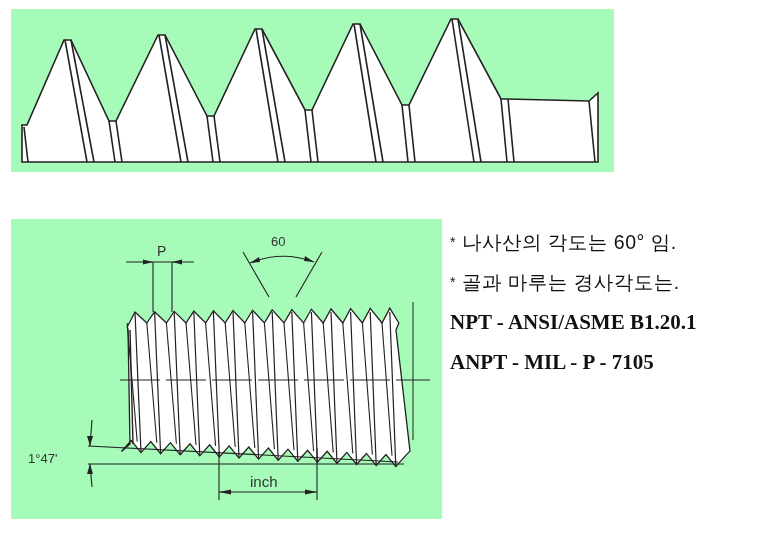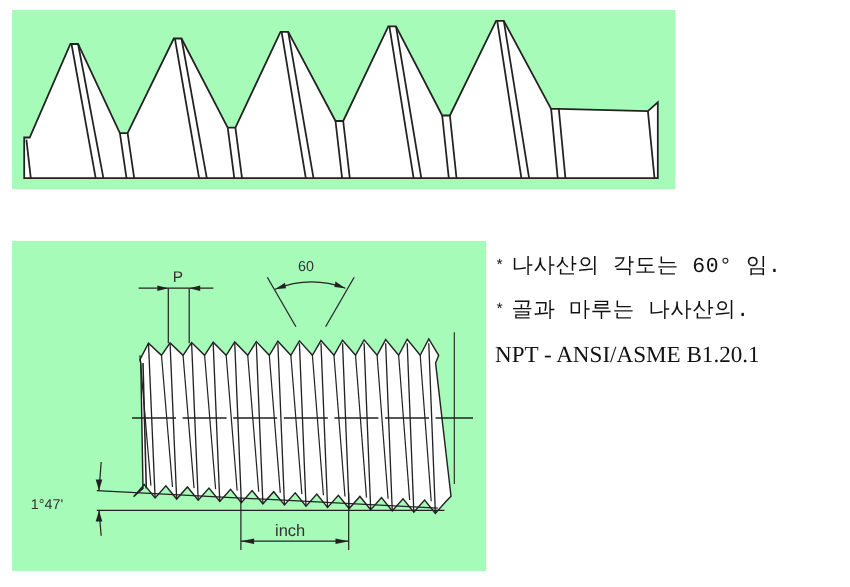--- a/index.html
+++ b/index.html
@@ -4,22 +4,22 @@
 <style>
   html, body { margin: 0; padding: 0; background: #ffffff; }
   body { width: 773px; height: 534px; position: relative; overflow: hidden;
          font-family: "DejaVu Serif", "Liberation Serif", serif; }
   .panel { position: absolute; background: #a6fbb8; }
   #top-panel { left: 11px; top: 9px; width: 603px; height: 163px; }
   #bottom-panel { left: 11px; top: 219px; width: 431px; height: 300px; }
   svg { position: absolute; left: 0; top: 0; }
   .notes { position: absolute; left: 450px; top: 222px; width: 320px; }
   .note-line { font-size: 19.5px; color: #111; line-height: 40px; height: 40px; white-space: nowrap;
-               font-family: Liberation Mono, monospace; letter-spacing: 0.5px; }
-  .note-line.latin { font-family: "Liberation Serif", "DejaVu Serif", serif; font-size: 21px; letter-spacing: 0; }
+               font-family: Liberation Sans, sans-serif; letter-spacing: 0.5px; }
+  .note-line.latin { font-family: "Liberation Serif", "DejaVu Serif", serif; font-size: 21px; letter-spacing: 0; font-weight: bold; }
   .bullet { font-size: 14px; margin-right: 6px; vertical-align: 2px; }
   .lbl { font-family: "Liberation Sans", "DejaVu Sans", sans-serif; fill: #333; }
 </style>
 </head>
 <body>
 
 <div class="panel" id="top-panel"></div>
 <div class="panel" id="bottom-panel"></div>
 
 <svg id="top-svg" width="773" height="534">
@@ -109,15 +109,16 @@
       <polygon points="317,492 305,489.5 305,494.5" fill="#222" stroke="none"></polygon>
     </g>
   <text class="lbl" x="157" y="256" font-size="14">P</text>
   <text class="lbl" x="271" y="246" font-size="13">60</text>
   <text class="lbl" x="28" y="463" font-size="13">1°47'</text>
   <text class="lbl" x="250" y="487" font-size="15">inch</text>
 </svg>
 
 <div class="notes">
   <div class="note-line"><span class="bullet">*</span><span>나사산의 각도는 60° 임.</span></div>
-  <div class="note-line"><span class="bullet">*</span><span>골과 마루는 나사산의.</span></div>
+  <div class="note-line"><span class="bullet">*</span><span>골과 마루는 경사각도는.</span></div>
   <div class="note-line latin">NPT - ANSI/ASME B1.20.1</div>
+  <div class="note-line latin">ANPT - MIL - P - 7105</div>
 </div>
 
 </body></html>

